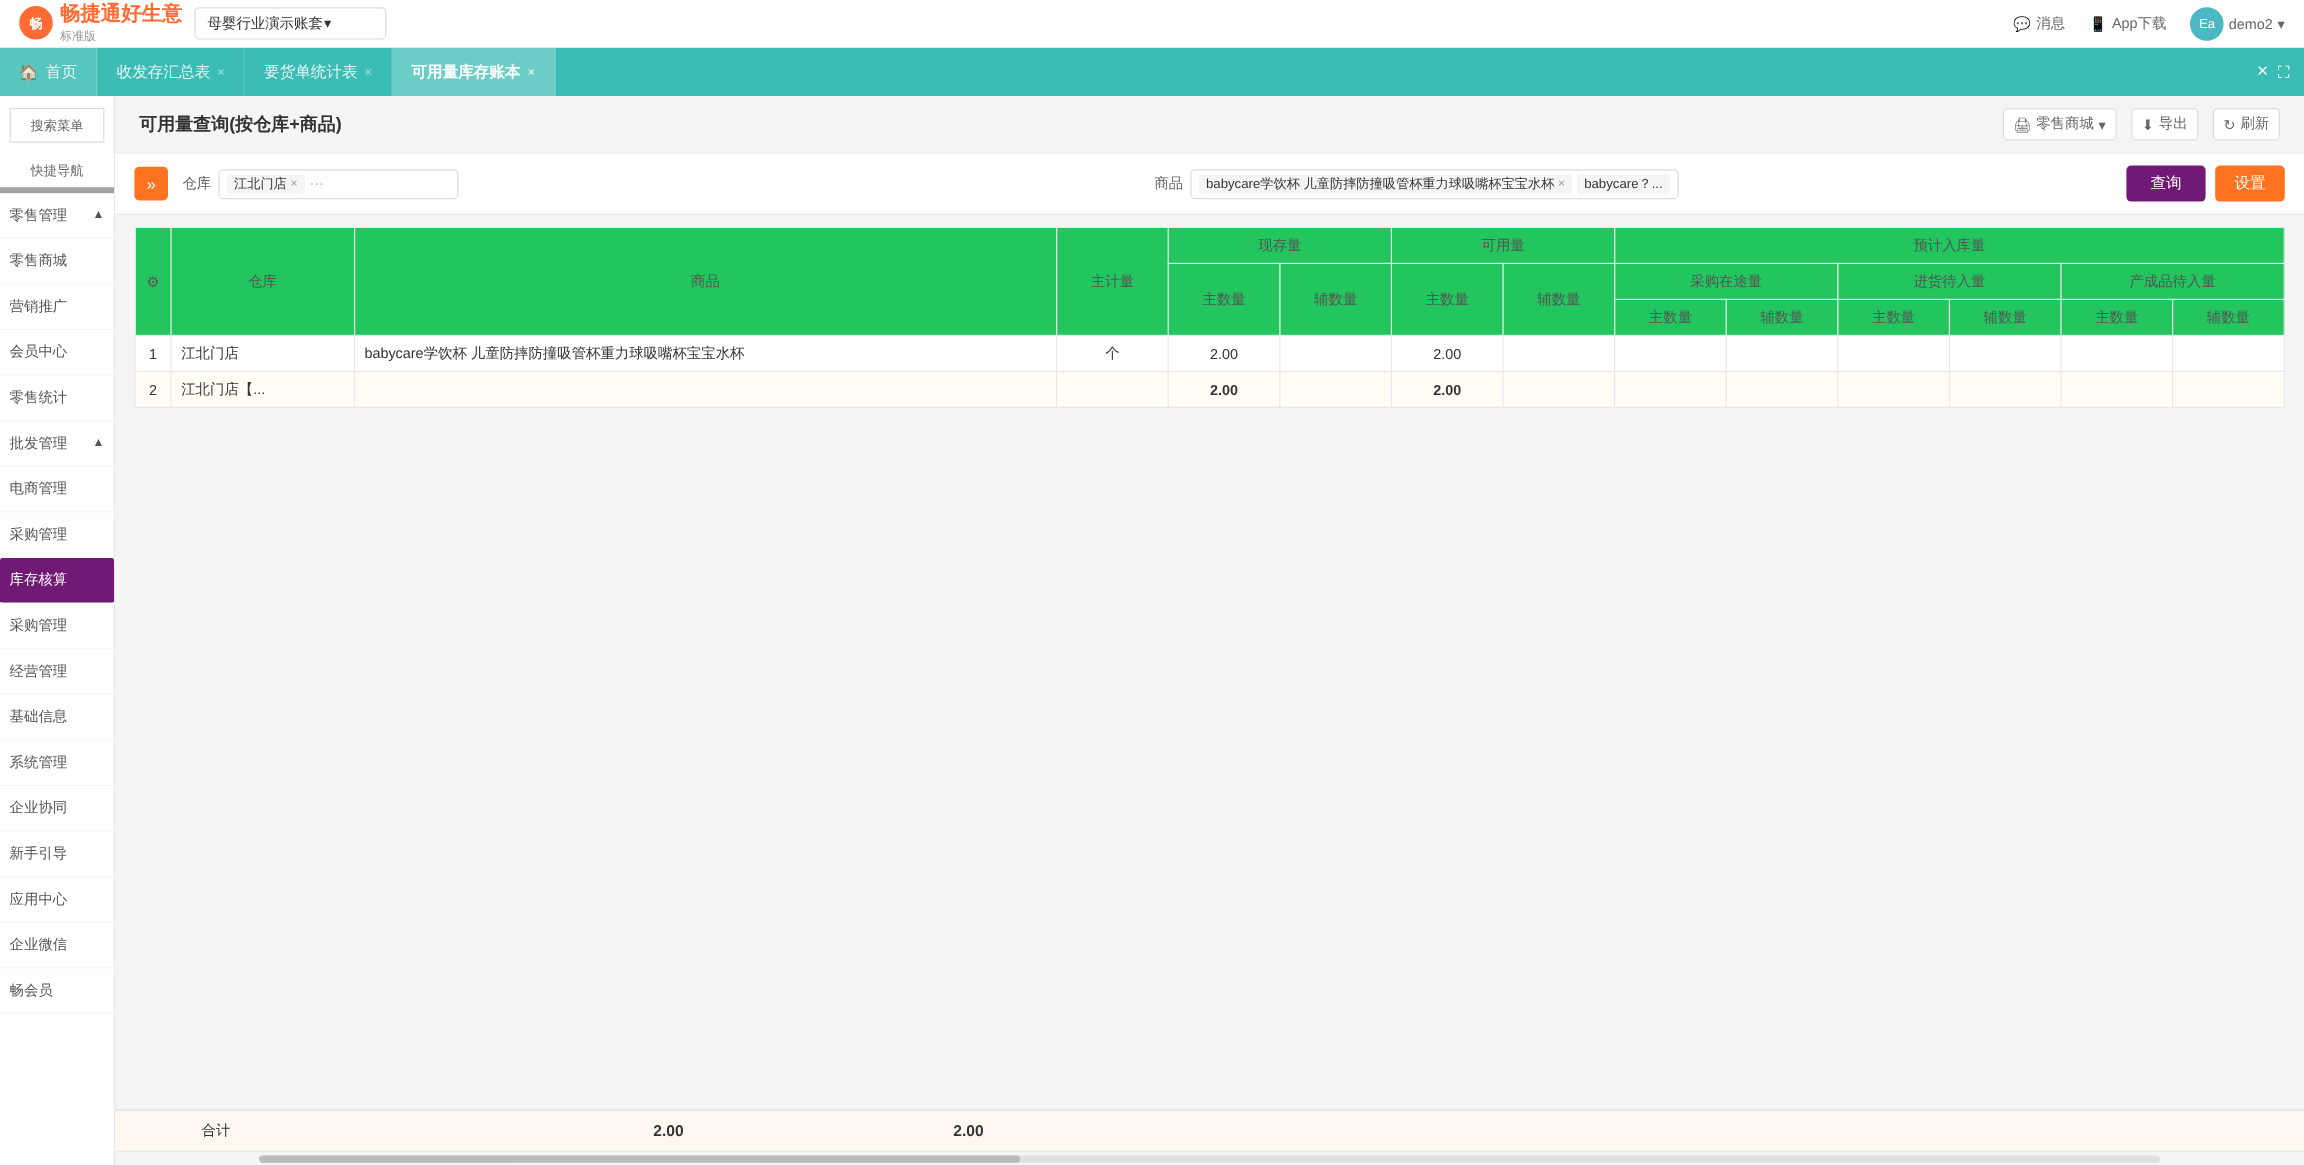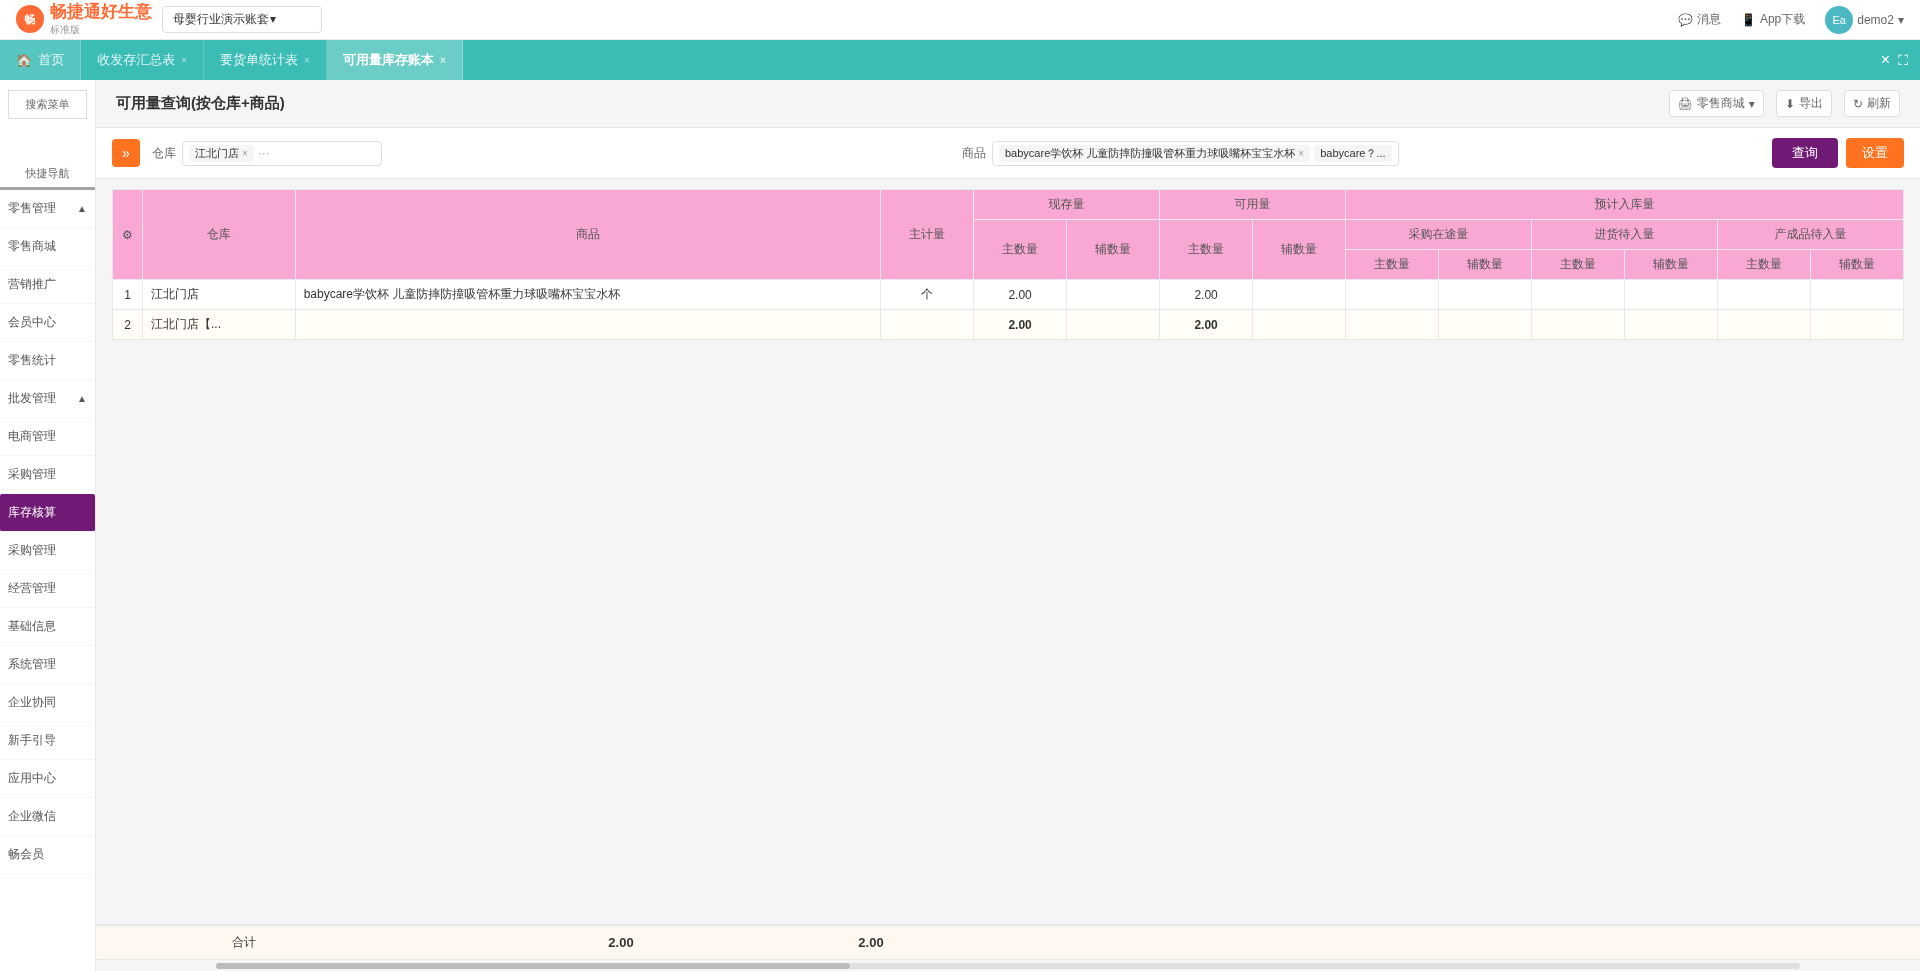--- a/index.html
+++ b/index.html
@@ -75,22 +75,21 @@
       color: #666;
       cursor: pointer;
       text-align: center;
     }
     .sidebar-quick-nav {
       padding: 6px 8px;
       font-size: 11px;
       color: #666;
       cursor: pointer;
       text-align: center;
-      border-bottom: 3px solid #a3a3a3;
-      margin-top: 31px;
+      border-bottom: 5px solid #a3a3a3;
     }
     .sidebar-item {
       padding: 10px 8px;
       font-size: 12px;
       color: #555;
       cursor: pointer;
       text-align: center;
       border-bottom: 1px solid #f5f5f5;
       display: flex;
       align-items: center;
@@ -204,35 +203,35 @@
       background: #fff;
       border: 1px solid #e8e8e8;
     }
     .data-table th, .data-table td {
       border: 1px solid #e8e8e8;
       padding: 6px 8px;
       text-align: center;
       white-space: nowrap;
     }
     .data-table thead tr th {
-      background: #f9a8d4;
+      background: #22c55e;
       color: #555;
       font-weight: normal;
     }
     .data-table td.left { text-align: left; }
 
     
     .table-footer {
       background: #fff8f0;
       border-top: 2px solid #e8e8e8;
       padding: 8px 16px;
       display: flex;
       align-items: center;
     }
-    .footer-total-label { font-size: 12px; color: #333; margin-left: 120px; }
+    .footer-total-label { font-size: 12px; color: #333; margin-left: 56px; }
     .footer-total-val { font-size: 13px; font-weight: bold; color: #333; }
 
     
     .scrollbar-area {
       height: 12px;
       background: #f5f5f5;
       border-top: 1px solid #e8e8e8;
       display: flex;
       align-items: center;
       padding: 0 120px;

